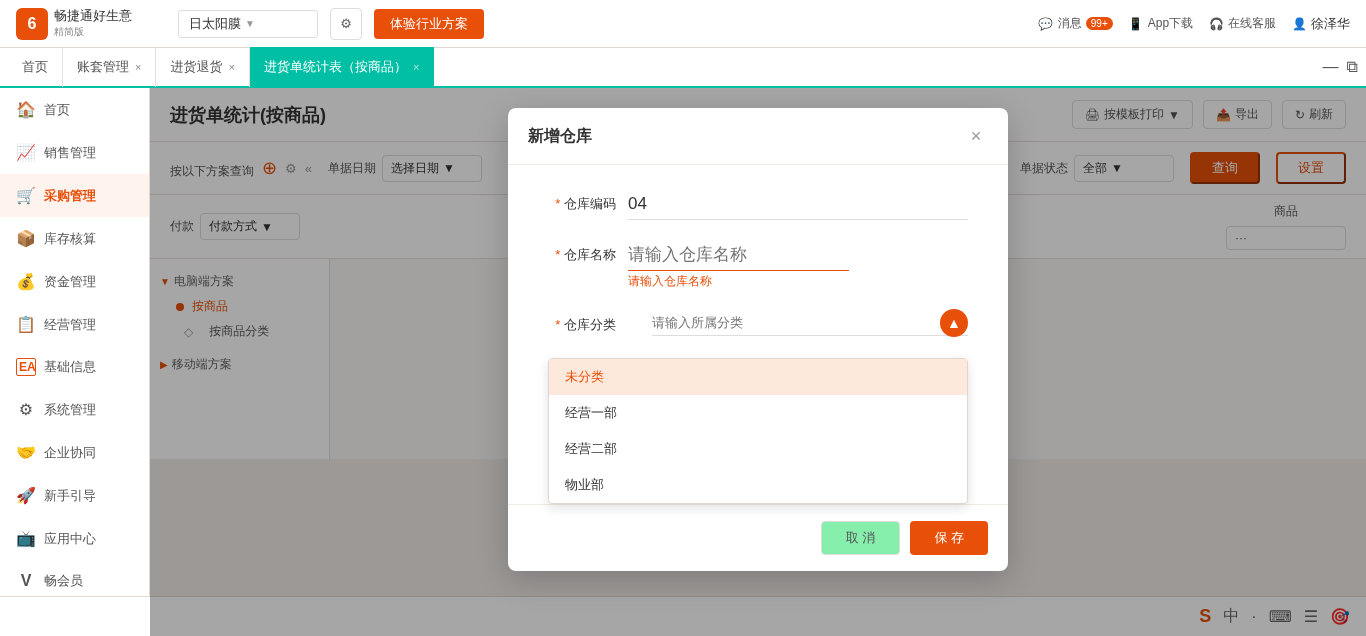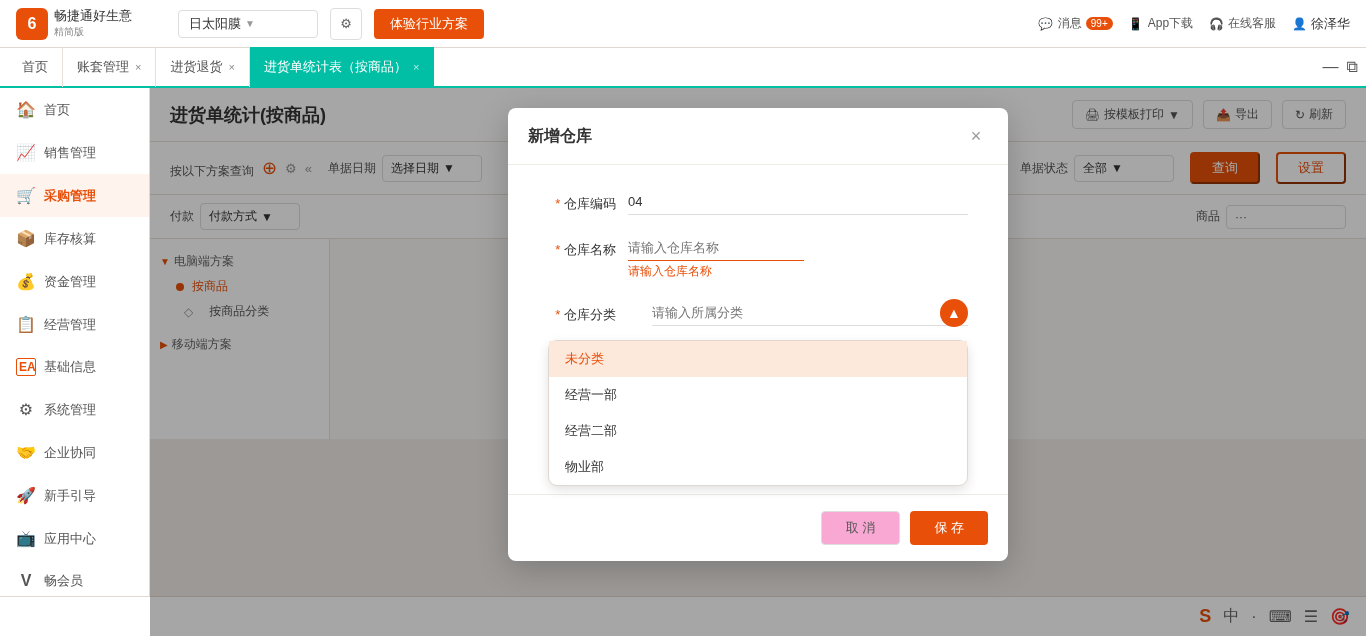--- a/index.html
+++ b/index.html
@@ -147,21 +147,21 @@
       display: flex; align-items: flex-start; margin-bottom: 20px; position: relative;
     }
     .form-label {
       width: 80px; text-align: right; padding-right: 12px;
       font-size: 13px; color: #333; padding-top: 6px; flex-shrink: 0;
     }
     .required-star { color: #e8500a; }
     .form-field { flex: 1; }
     .form-input {
       width: 100%; border: none; border-bottom: 1px solid #ddd;
-      padding: 5px 0; font-size: 13px; color: #333; outline: none;
+      padding: 5px 0; font-size: 17px; color: #333; outline: none;
       background: transparent;
     }
     .form-input.error-border { border-bottom: 1px solid #e8500a; }
     .error-text { color: #e8500a; font-size: 12px; margin-top: 2px; }
     .category-input-wrap {
       position: relative; display: flex; align-items: center;
     }
     .category-input {
       flex: 1; border: none; border-bottom: 1px solid #ddd;
       padding: 5px 0; font-size: 13px; color: #999; outline: none;
@@ -169,22 +169,22 @@
     }
     .up-arrow-btn {
       position: absolute; right: 0; top: 50%; transform: translateY(-50%);
       width: 28px; height: 28px; background: #e8500a; border-radius: 50%;
       display: flex; align-items: center; justify-content: center;
       cursor: pointer; color: #fff; font-size: 14px;
     }
 
     
     .category-dropdown {
-      position: absolute; top: 40px; left: 0; right: 0;
-      background: #fff; border: 1px solid #e0d8d0; border-radius: 9px;
+      position: absolute; top: 48px; left: 0; right: 0;
+      background: #fff; border: 1px solid #e0d8d0; border-radius: 4px;
       box-shadow: 0 4px 12px rgba(0,0,0,0.12); z-index: 200;
     }
     .dropdown-item {
       padding: 9px 16px; font-size: 13px; color: #333; cursor: pointer;
     }
     .dropdown-item.selected { background: #fde8dc; color: #e8500a; }
 
     
     .notes-input {
       width: 100%; border: none; border-bottom: 1px solid #ddd;
@@ -192,21 +192,21 @@
       background: transparent; resize: none; min-height: 28px;
     }
 
     
     .dialog-footer {
       display: flex; justify-content: flex-end; gap: 10px;
       padding: 16px 20px; border-top: 1px solid #f0ece8;
     }
     .btn-cancel {
       padding: 7px 24px; border: 1px solid #ddd; border-radius: 4px;
-      background: #f9a8d4; cursor: pointer; font-size: 13px; color: #555;
+      background: #86efac; cursor: pointer; font-size: 13px; color: #555;
     }
     .btn-save {
       padding: 7px 24px; border: none; border-radius: 4px;
       background: #e8500a; color: #fff; cursor: pointer; font-size: 13px;
     }
 
     
     .bottom-bar {
       position: absolute; bottom: 0; left: 0; right: 0;
       height: 40px; background: #fff; border-top: 1px solid #e0d8d0;
@@ -399,21 +399,21 @@
     </div>
 
     <div style="display:flex;align-items:center;padding:8px 20px;background:#fff;border-bottom:1px solid #e8e0d8;gap:16px;">
       <div class="filter-item">
         <span>付款</span>
         <div class="filter-select">
           <span>付款方式</span>
             <span>▼</span>
         </div>
       </div>
-      <div class="filter-item" style="margin-left:auto;">
+      <div class="filter-item" style="margin-left:auto;flex-direction:column;">
         <span>商品</span>
         <div style="border:1px solid #ddd;border-radius:4px;padding:4px 8px;font-size:12px;min-width:120px;display:flex;align-items:center;gap:4px;">
           <span>···</span>
         </div>
       </div>
     </div>
 
     <div style="display:flex;background:#faf8f5;min-height:200px;">
       <div style="width:180px;background:#fff;border-right:1px solid #e8e0d8;padding:10px;">
         <div class="scheme-tree">

